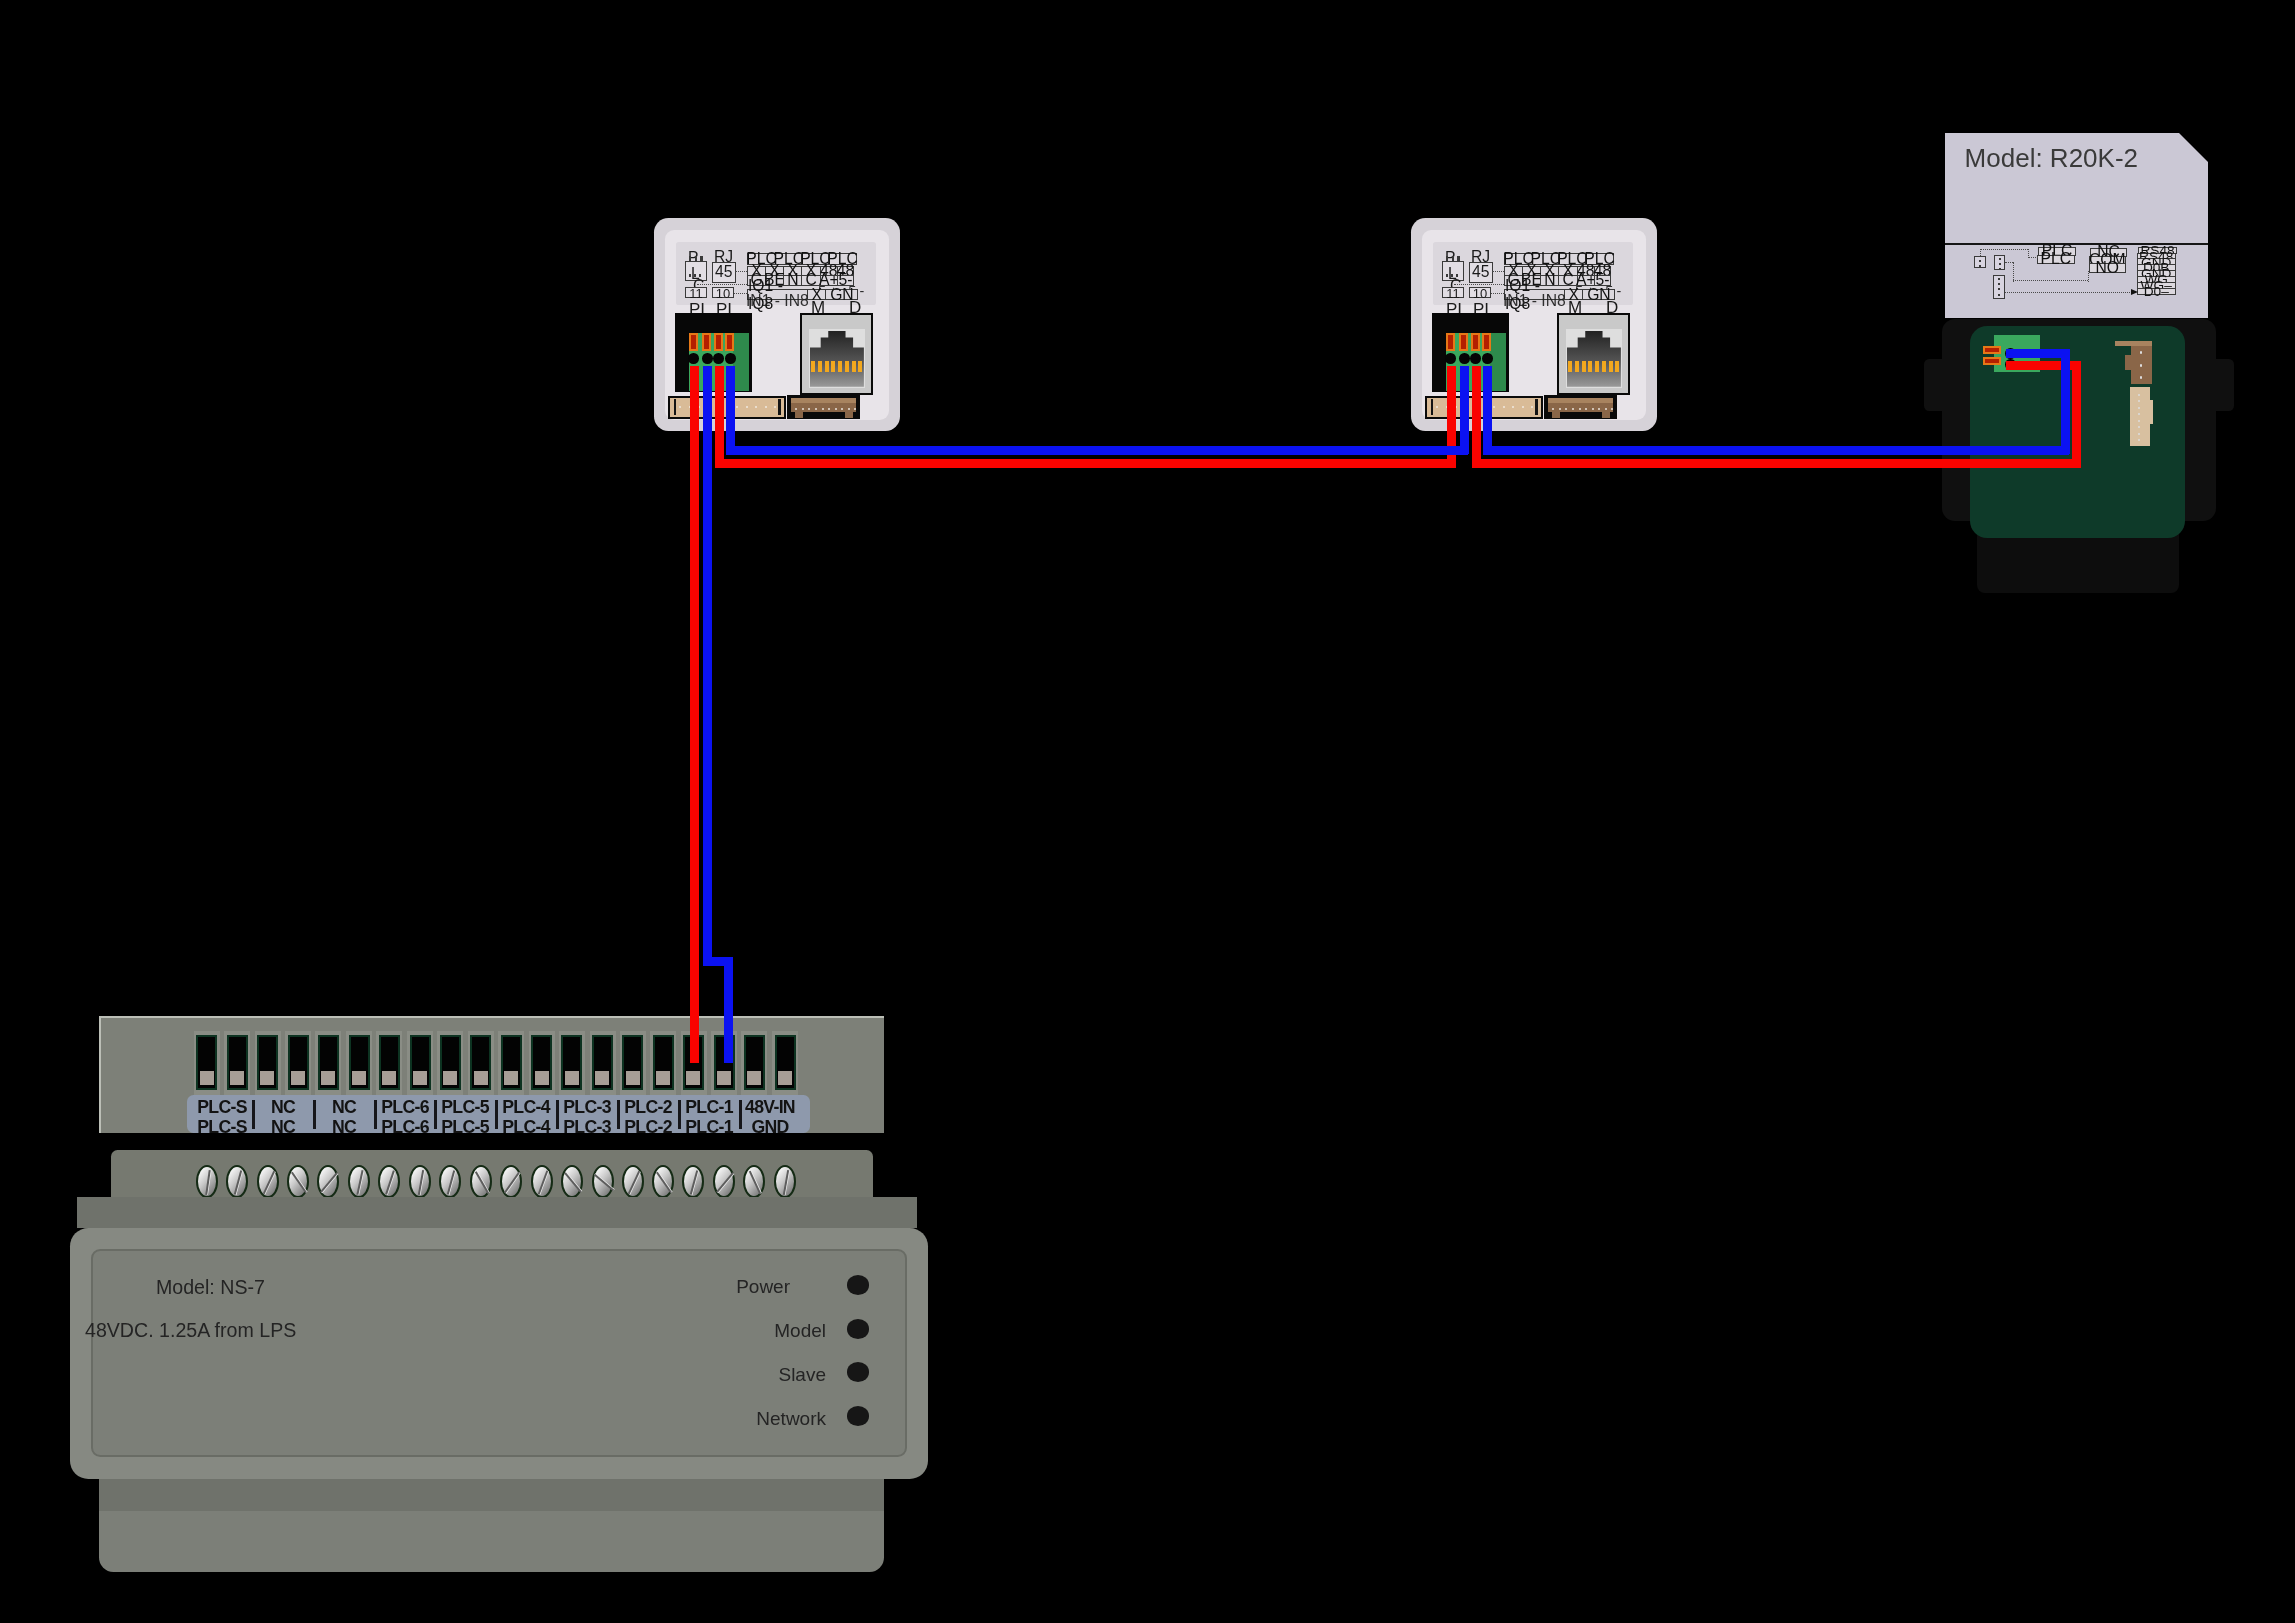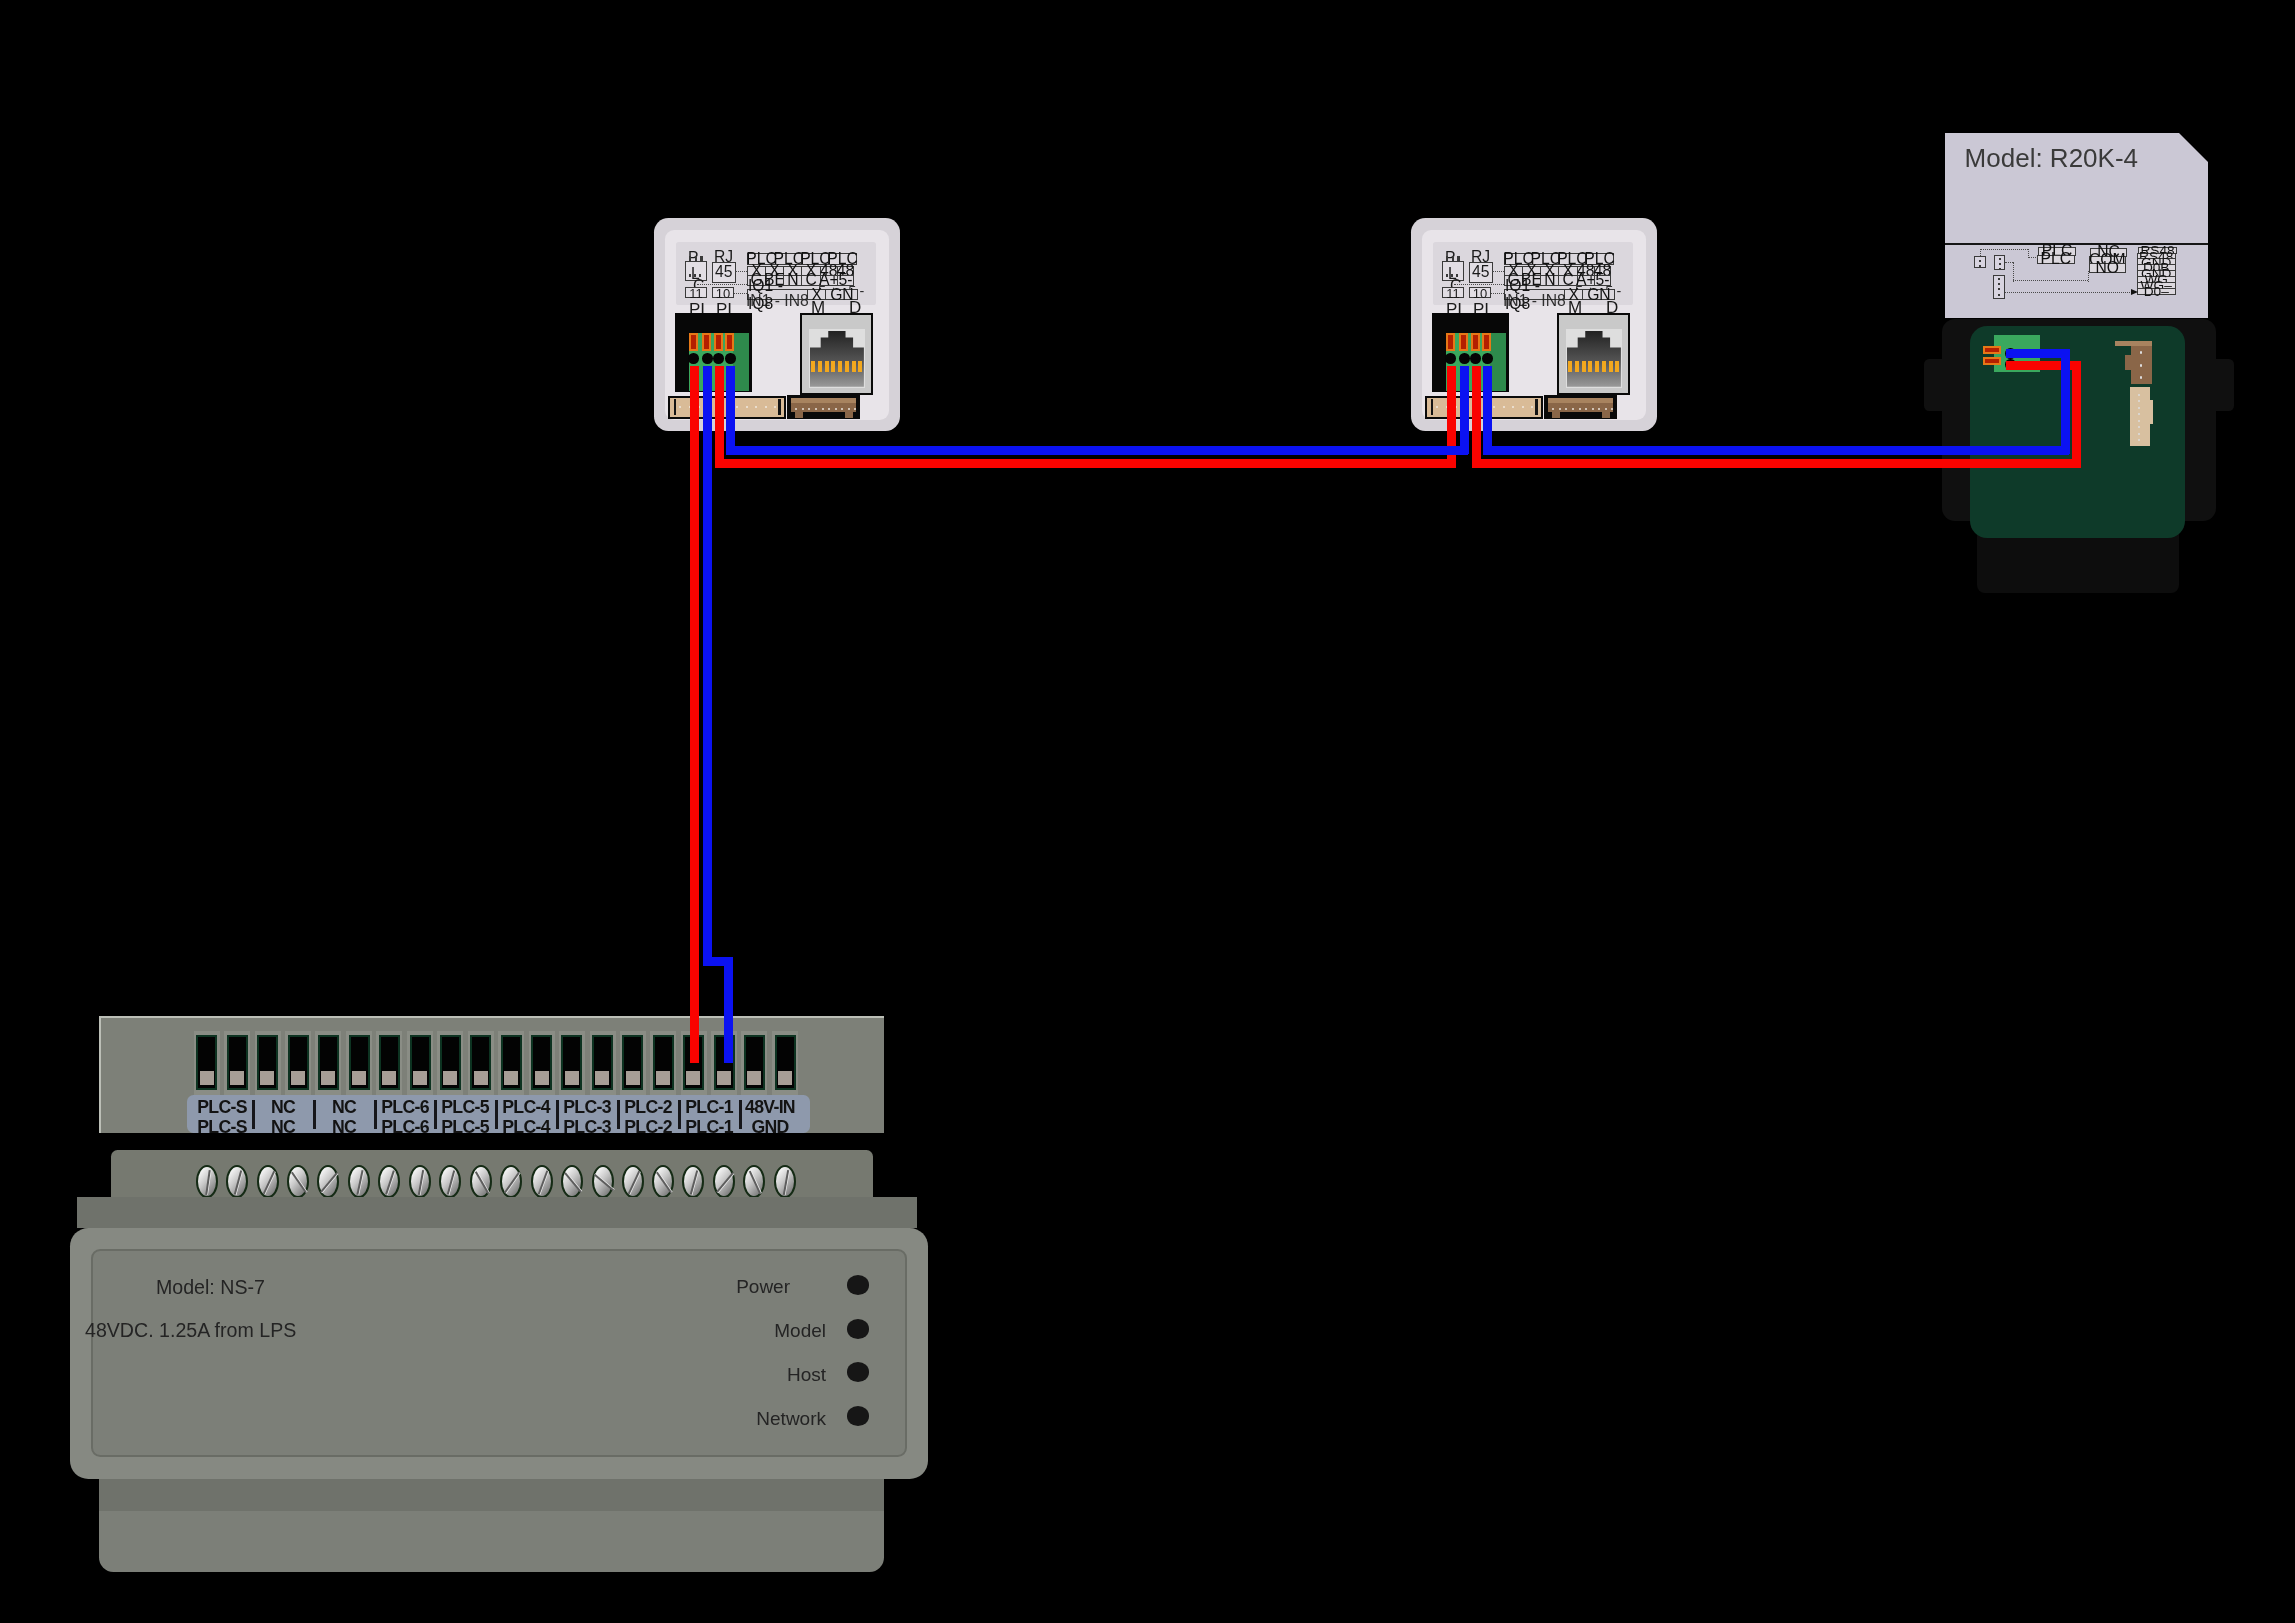--- a/index.html
+++ b/index.html
@@ -269,21 +269,21 @@
   <div class="band abs" style="left:99px;top:1479px;width:785px;height:32px"></div>
   <div class="abs" style="left:99px;top:1511px;width:785px;height:61px;background:var(--ns2_inner);border-radius:0 0 14.4px 14.4px"></div>
 
   <span class="ns2-text f30" style="left:156px;top:1276px">Model: NS-7</span>
   <span class="ns2-text f30" style="left:85px;top:1319px">48VDC. 1.25A from LPS</span>
   <div id="ledrows">
       <div class="led-label f29" style="left: 626px; top: 1276px;">Power</div>
       <div class="led" style="left: 847px; top: 1275px;"></div>
       <div class="led-label f29" style="left: 662px; top: 1320px;">Model</div>
       <div class="led" style="left: 847px; top: 1319px;"></div>
-      <div class="led-label f29" style="left: 662px; top: 1364px;">Host</div>
+      <div class="led-label f29" style="left: 662px; top: 1364px;">Slave</div>
       <div class="led" style="left: 847px; top: 1362px;"></div>
       <div class="led-label f29" style="left: 662px; top: 1408px;">Network</div>
       <div class="led" style="left: 847px; top: 1406px;"></div>
     </div>
 
   <div class="wp-outer abs" id="wp1" style="left:654px;top:218px">
   <div class="wp-inner abs"></div>
   <div class="wp-labelzone abs"></div>
 
   <span class="txt f24" style="left:34px;top:32px">P</span>
@@ -531,21 +531,21 @@
       <div class="dot" style="left: 200px; top: 190px; background: rgb(232, 226, 216);"></div>
     </div>
 
   <div class="blk abs" style="left:1924px;top:359px;width:26px;height:52px;border-radius:5.2px"></div>
   <div class="blk abs" style="left:2208px;top:359px;width:26px;height:52px;border-radius:5.2px"></div>
   <div class="blk abs" style="left:1942px;top:319px;width:274px;height:202px;border-radius:13px"></div>
   <div class="blk abs" style="left:1977px;top:520px;width:202px;height:73px;border-radius:7.9px;background:#0d0d0d"></div>
   <div class="pcb abs"></div>
 
   <div class="r20k-plate abs">
-    <span class="txt f40" style="left:19.6px;top:11.8px;color:#3a3a3a">Model: R20K-4</span>
+    <span class="txt f40" style="left:19.6px;top:11.8px;color:#3a3a3a">Model: R20K-2</span>
     <div class="r20k-divider abs"></div>
 
     <div class="icon-conn" style="left:29px;top:123px;width:12.4px;height:12.4px">
         <div class="dotcol" style="top:2.6px;height:7.2px"></div>
       </div>
     <div class="icon-conn" style="left:49px;top:122px;width:11px;height:15px">
         <div class="dotcol" style="top:2px;height:11px"></div>
       </div>
     <div class="icon-conn" style="left:48px;top:142px;width:11.8px;height:24px">
         <div class="dotcol" style="top:2px;height:20px"></div>

